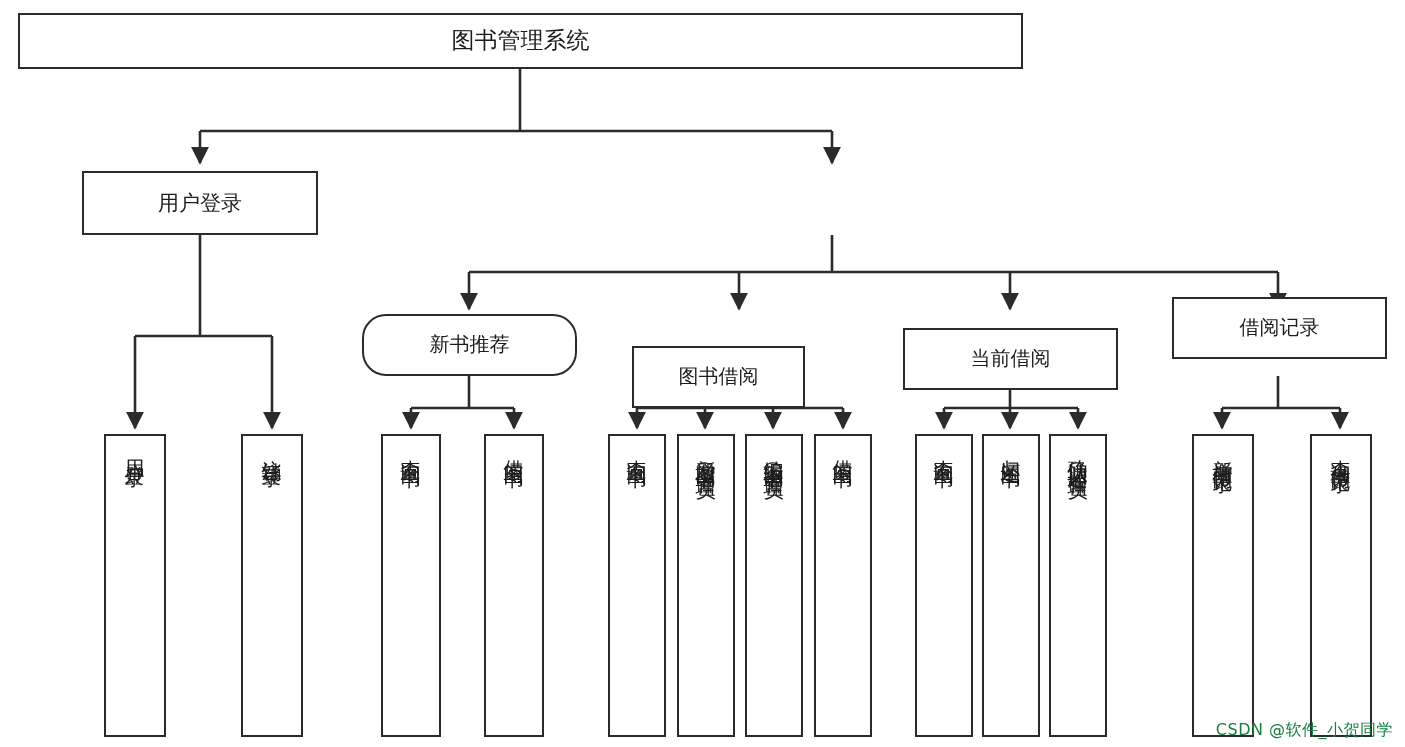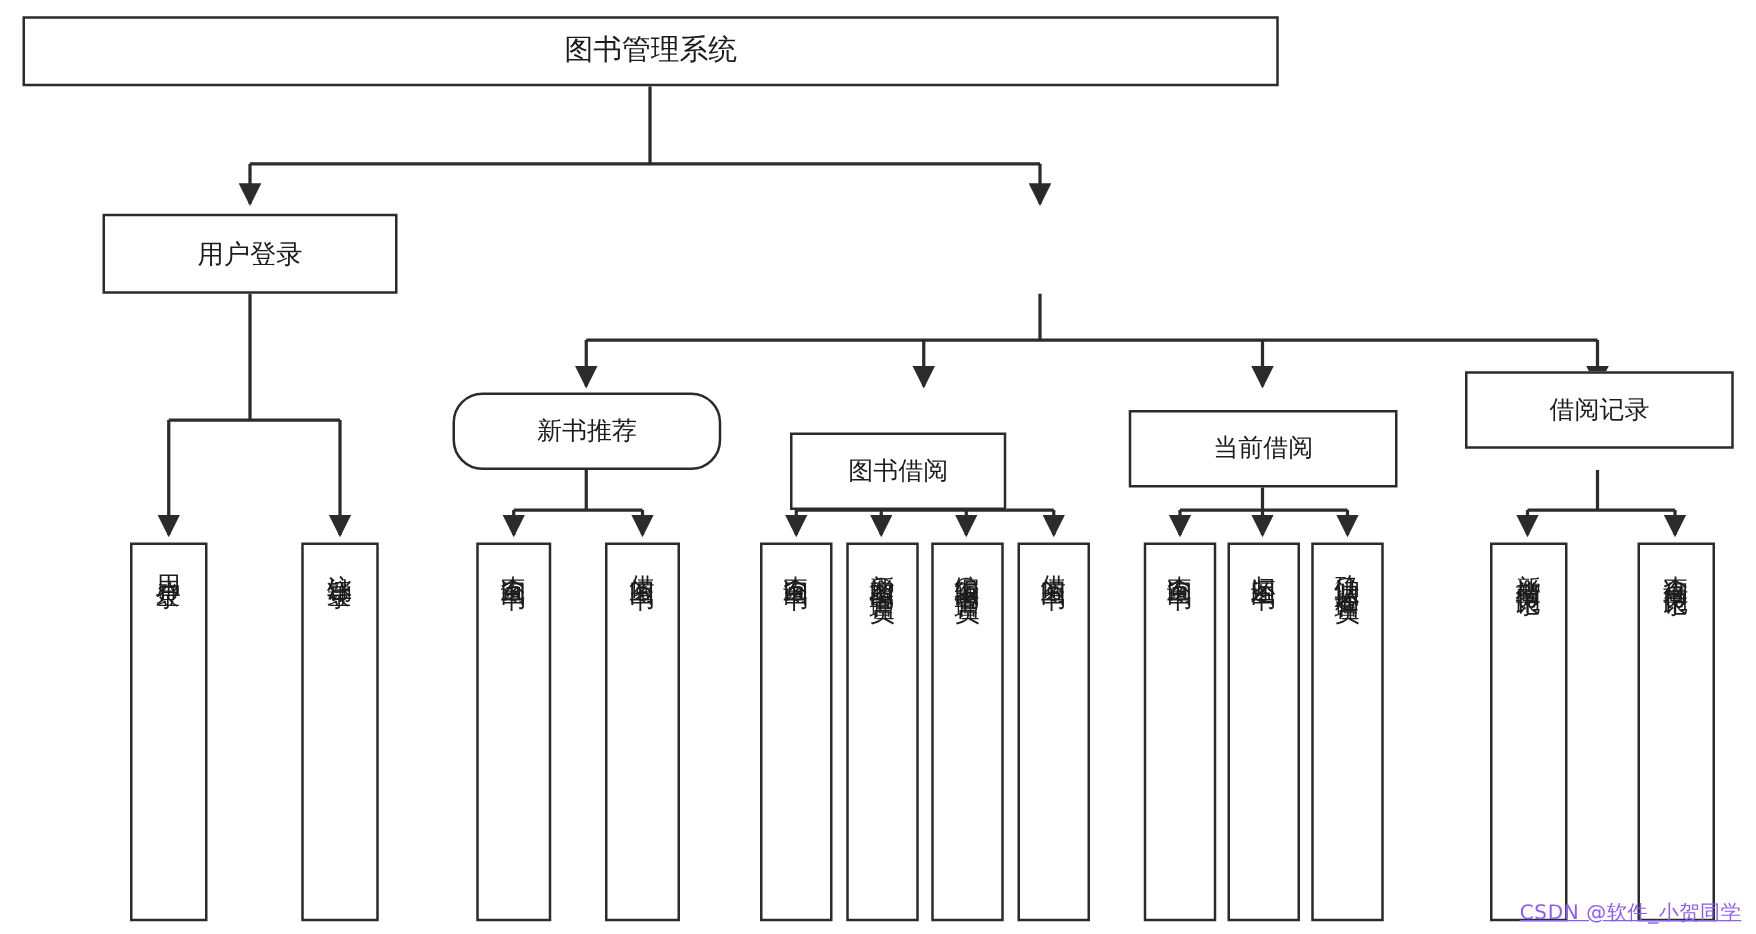--- a/index.html
+++ b/index.html
@@ -54,25 +54,24 @@
     text-orientation:upright;
     letter-spacing:3px;
     line-height:1;
     white-space:pre;
   }
   .watermark{
     position:absolute;
     right:12px;
     bottom:6px;
     font-size:16px;
-    color:#8b5cf6;
+    color:#15803d;
     letter-spacing:0.5px;
     white-space:nowrap;
     user-select:none;
-    text-decoration:underline;
   }
 </style>
 </head>
 <body>
 
 <div id="canvas">
 
   <svg id="wires" viewBox="0 0 1405 747" width="1405" height="747" xmlns="http://www.w3.org/2000/svg">
     <defs>
       <marker id="arrow" viewBox="0 0 10 10" refX="9" refY="5" markerWidth="7" markerHeight="7" orient="auto-start-reverse">

